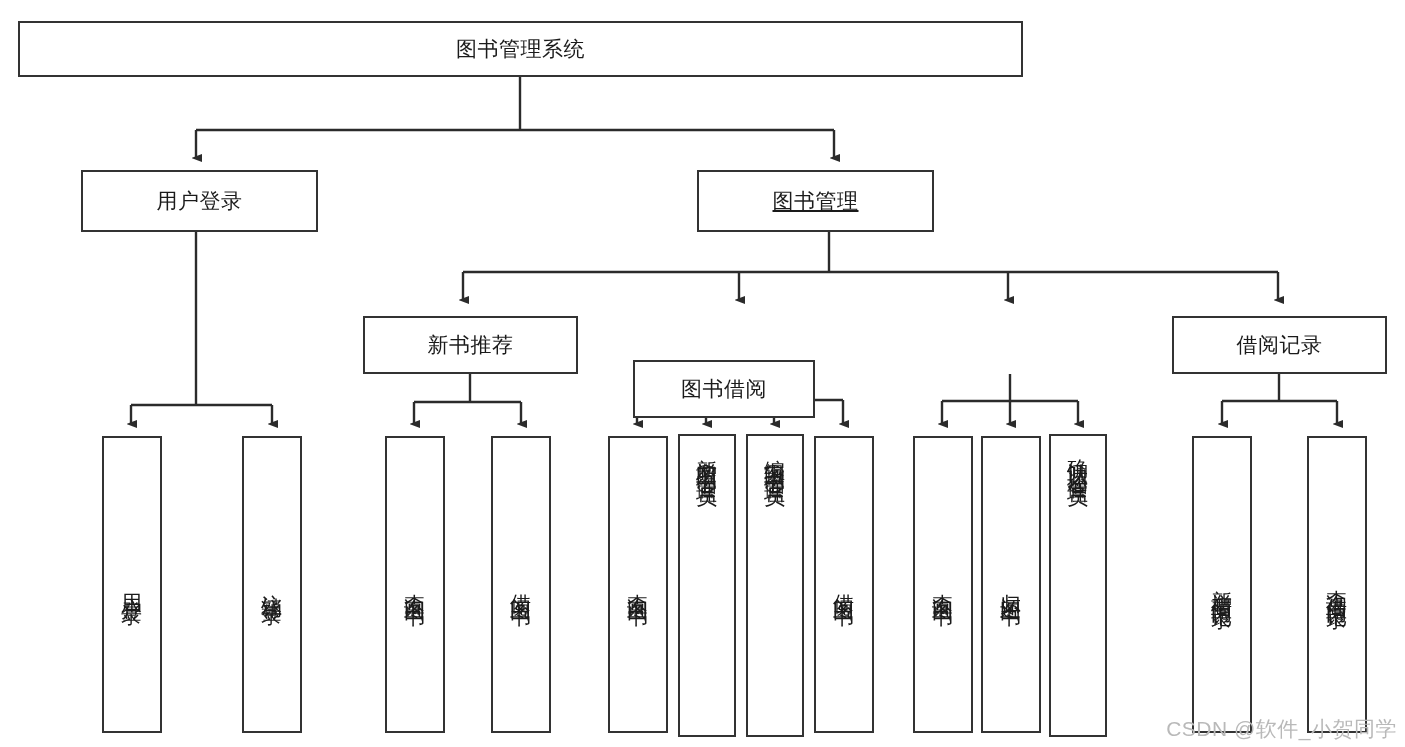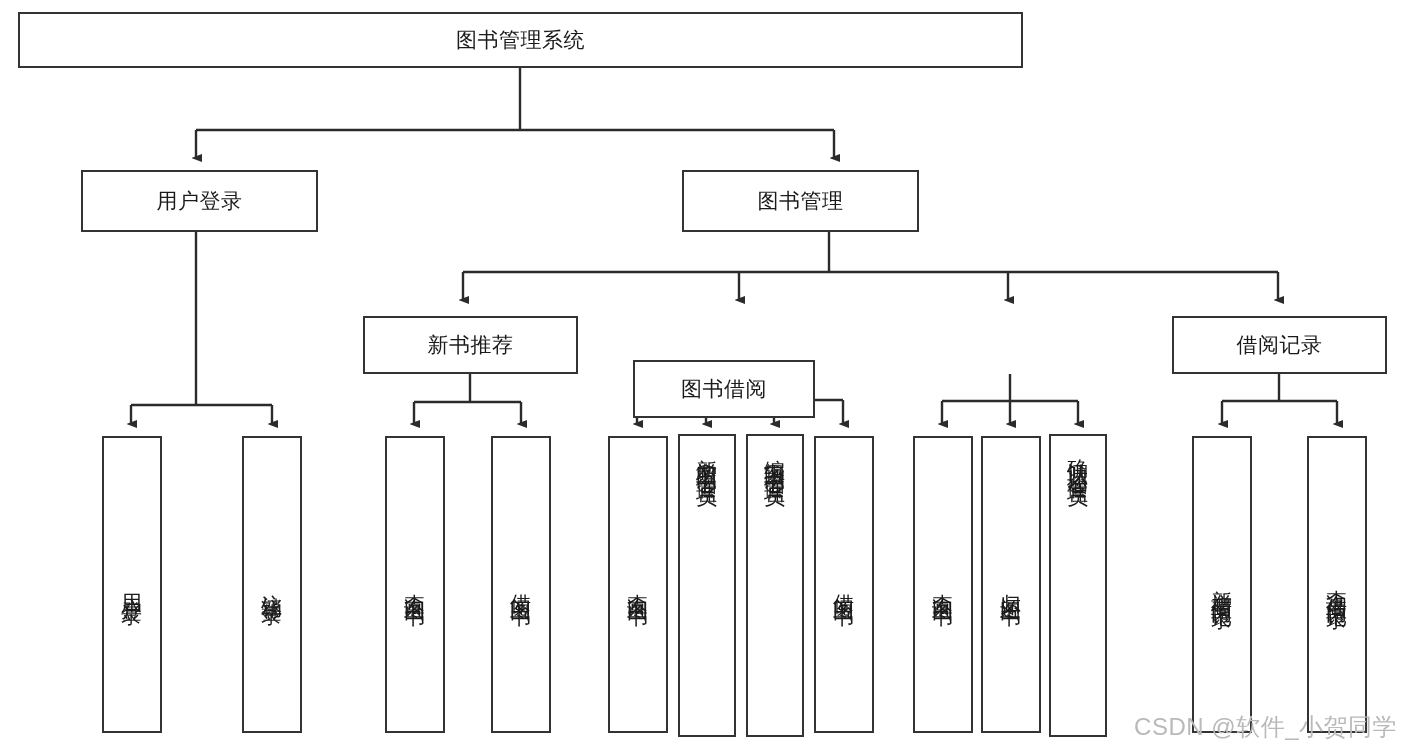--- a/index.html
+++ b/index.html
@@ -62,21 +62,21 @@
     white-space: nowrap;
   }
   
   .node.vert.top-aligned {
     align-items: flex-start;
   }
   .watermark {
     position: absolute;
     right: 8px;
     bottom: 4px;
-    font-size: 24px;
+    font-size: 21px;
     color: #b9b9b9;
     letter-spacing: 0.5px;
     z-index: 3;
     white-space: nowrap;
   }
 </style>
 </head>
 <body>
 
 <div id="canvas">
@@ -124,28 +124,28 @@
       <path d="M1010,401 L1010,424" marker-end="url(#arrow)"></path>
       <path d="M1078,401 L1078,424" marker-end="url(#arrow)"></path>
 
       <path d="M1279,374 L1279,401"></path>
       <path d="M1222,401 L1337,401"></path>
       <path d="M1222,401 L1222,424" marker-end="url(#arrow)"></path>
       <path d="M1337,401 L1337,424" marker-end="url(#arrow)"></path>
     </g>
   </svg>
 
-  <div class="node horiz" style="left:18px; top:12px; width:1005px; height:56px;">
+  <div class="node horiz" style="left:18px; top:21px; width:1005px; height:56px;">
     <span class="node-label">图书管理系统</span>
   </div>
 
   <div class="node horiz" style="left:81px; top:170px; width:237px; height:62px;">
     <span class="node-label">用户登录</span>
   </div>
-  <div class="node horiz" style="left:682px; top:170px; width:237px; height:62px;">
+  <div class="node horiz" style="left:697px; top:170px; width:237px; height:62px;text-decoration:underline;">
     <span class="node-label">图书管理</span>
   </div>
 
   <div class="node horiz" style="left:363px; top:316px; width:215px; height:58px;">
     <span class="node-label">新书推荐</span>
   </div>
   <div class="node horiz" style="left:633px; top:328px; width:182px; height:58px;margin-top:32px;">
     <span class="node-label">图书借阅</span>
   </div>
   <div class="node horiz" style="left:1172px; top:316px; width:215px; height:58px;text-align:center;">

